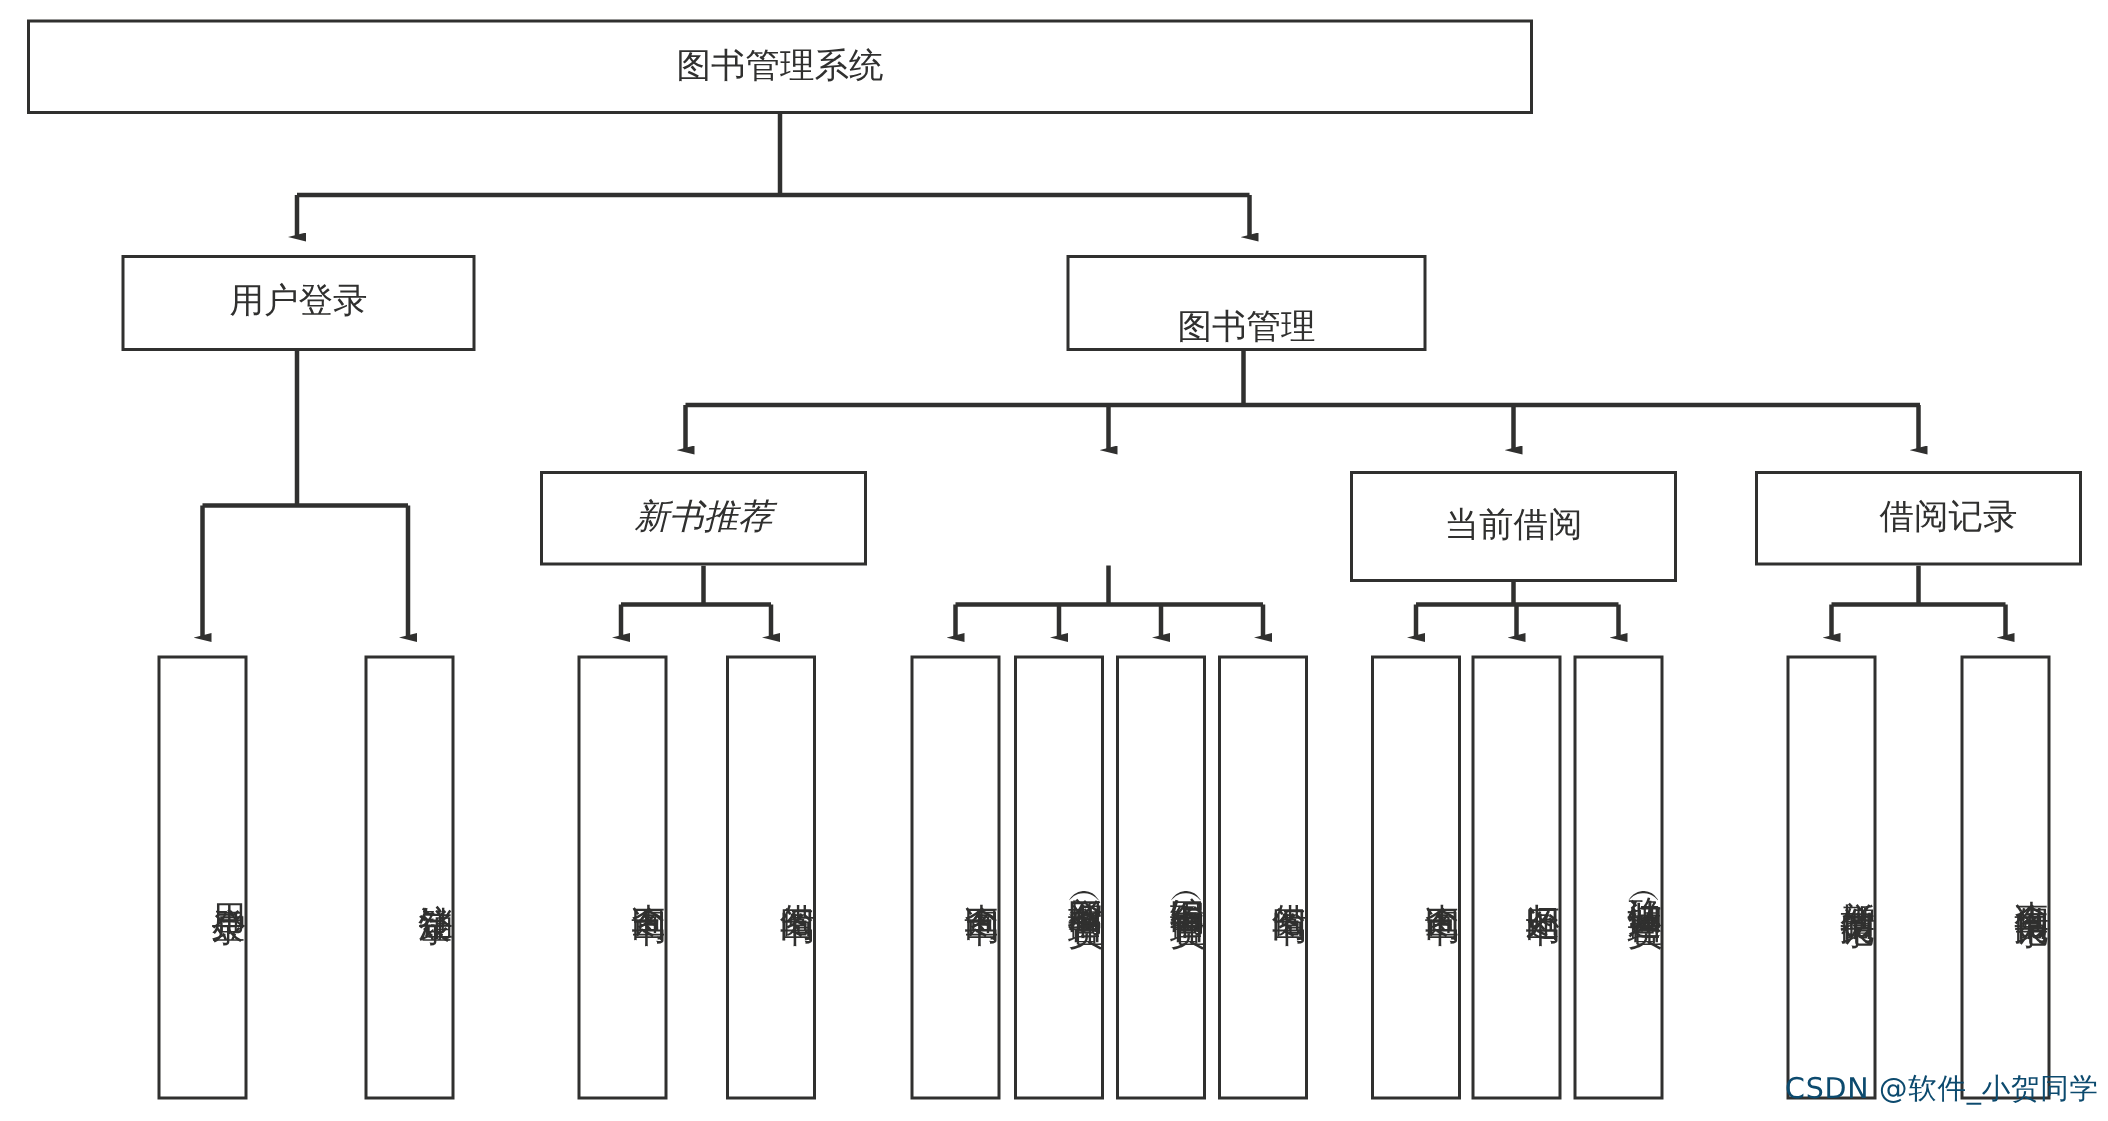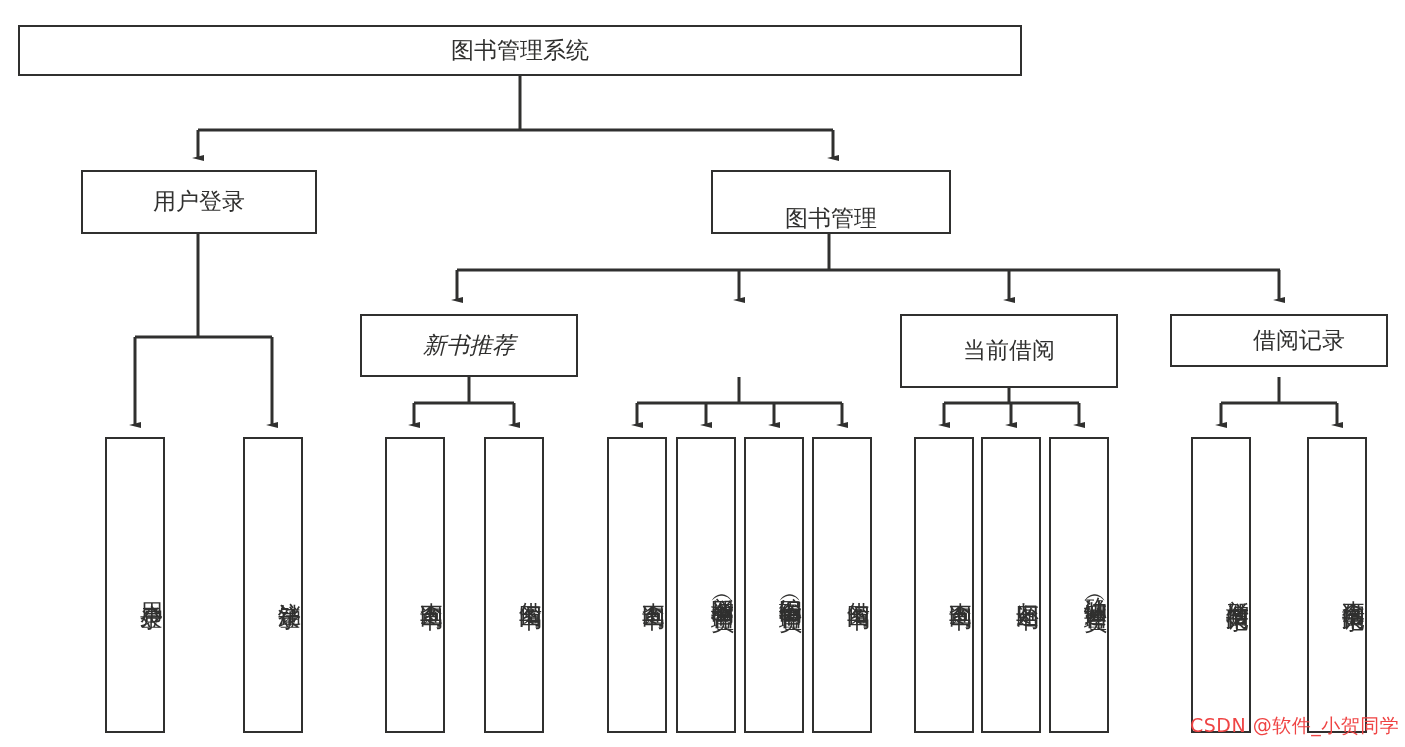--- a/index.html
+++ b/index.html
@@ -33,21 +33,21 @@
     padding-top:6px;
     line-height:1.0;
     white-space:nowrap;
     align-items:flex-start;
     justify-content:center;
   }
   .watermark{
     position:absolute;
     left:1190px;top:713px;
     font-size:19px;
-    color:#ef4444;
+    color:#0c4a6e;
     white-space:nowrap;
     letter-spacing:0.5px;
   }
 </style>
 </head>
 <body>
 
 <div id="diagram">
 
   <svg id="edges" viewBox="0 0 1405 747" xmlns="http://www.w3.org/2000/svg">
@@ -93,38 +93,38 @@
       <path d="M1011,403 L1011,425" marker-end="url(#arrow)"></path>
       <path d="M1079,403 L1079,425" marker-end="url(#arrow)"></path>
 
       <path d="M1279,377 L1279,403"></path>
       <path d="M1221,403 L1337,403"></path>
       <path d="M1221,403 L1221,425" marker-end="url(#arrow)"></path>
       <path d="M1337,403 L1337,425" marker-end="url(#arrow)"></path>
     </g>
   </svg>
 
-  <div class="node root" style="left:18px;top:13px;width:1004px;height:51px;margin-top:12px;">
+  <div class="node root" style="left:18px;top:13px;width:1004px;height:63px;">
     <span>图书管理系统</span>
   </div>
 
   <div class="node h" style="left:81px;top:170px;width:236px;height:64px;">
     <span>用户登录</span>
   </div>
   <div class="node h" style="left:711px;top:170px;width:240px;height:64px;align-items:flex-end;">
     <span>图书管理</span>
   </div>
 
   <div class="node h" style="left:360px;top:314px;width:218px;height:63px;font-style:italic;">
     <span>新书推荐</span>
   </div>
   <div class="node h" style="left:900px;top:314px;width:218px;height:74px;">
     <span>当前借阅</span>
   </div>
-  <div class="node h" style="left:1170px;top:314px;width:218px;height:53px;padding-left:40px;">
+  <div class="node h" style="left:1170px;top:314px;width:218px;height:63px;padding-left:40px;">
     <span>借阅记录</span>
   </div>
 
   <div class="node leaf" style="left:105px;top:437px;width:60px;height:296px;">
     <span>用户登录</span>
   </div>
   <div class="node leaf" style="left:243px;top:437px;width:60px;height:296px;">
     <span>注销登录</span>
   </div>
 

